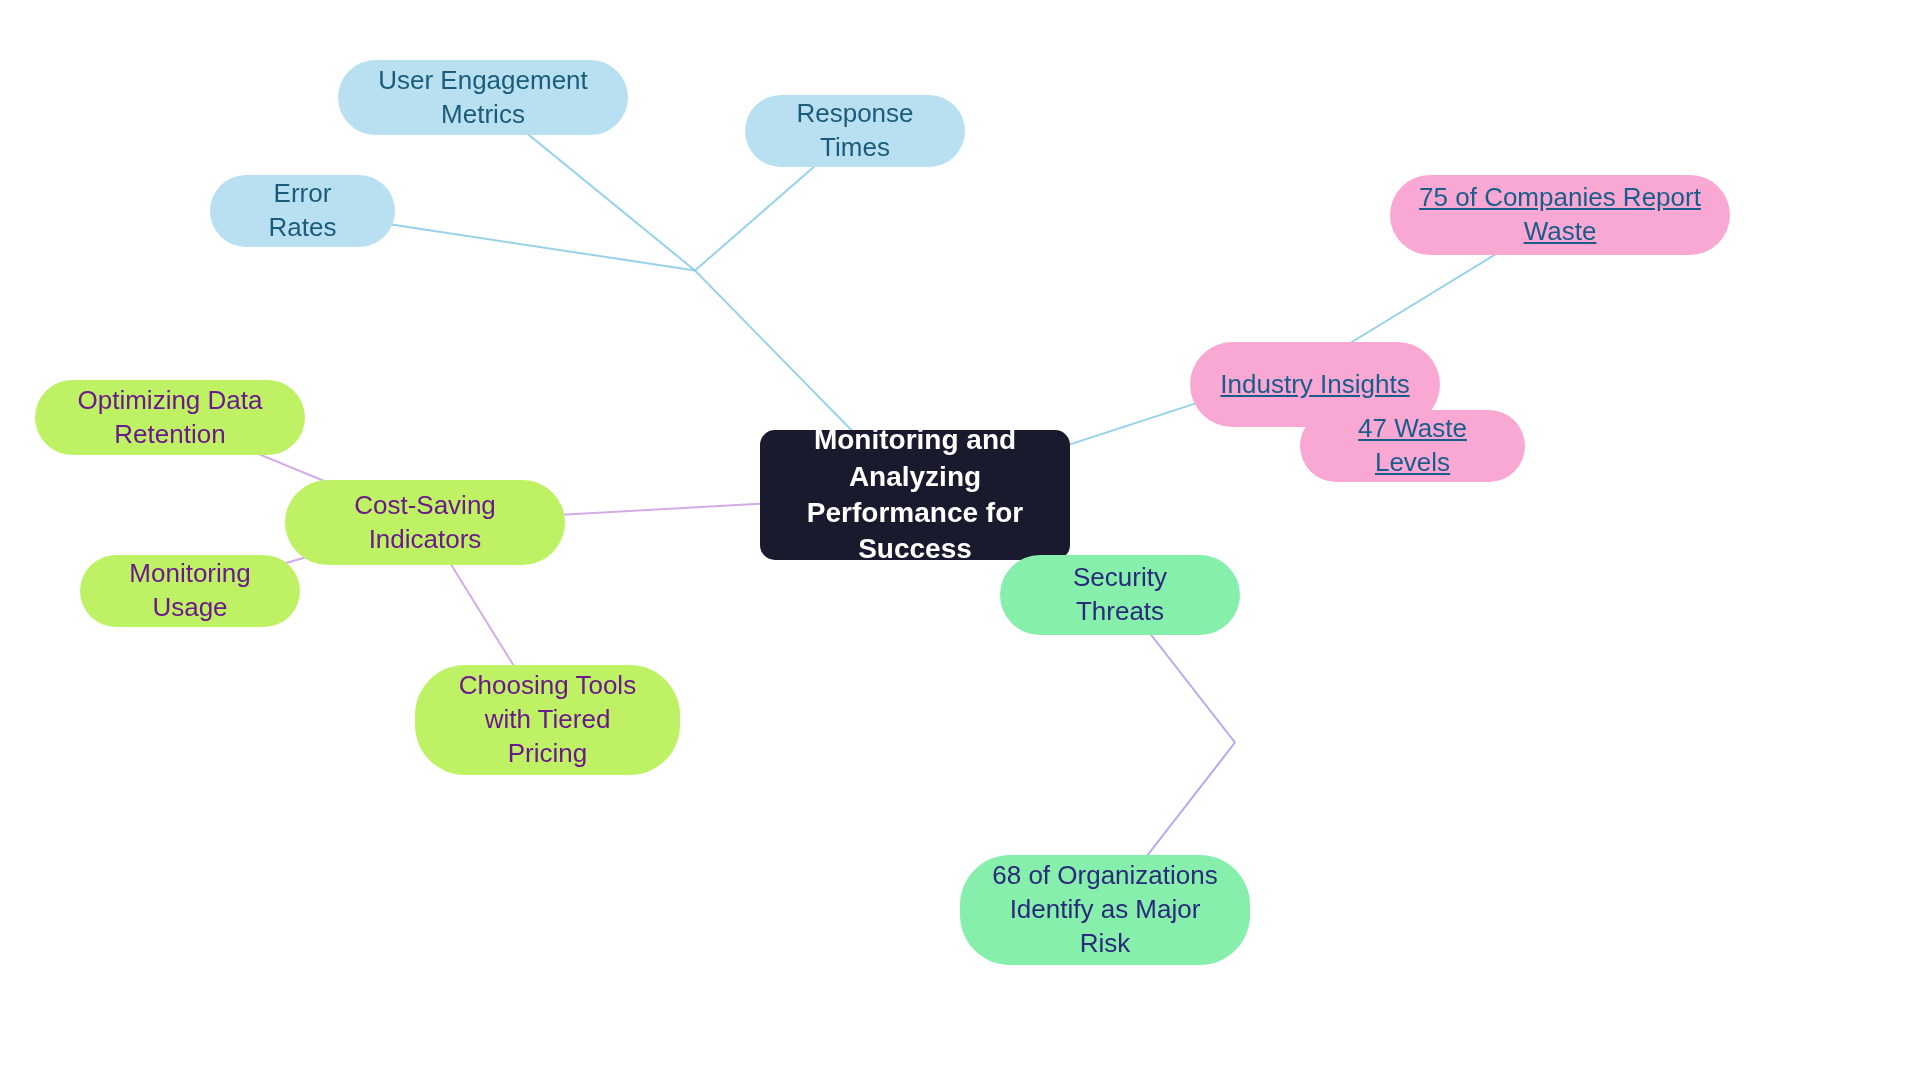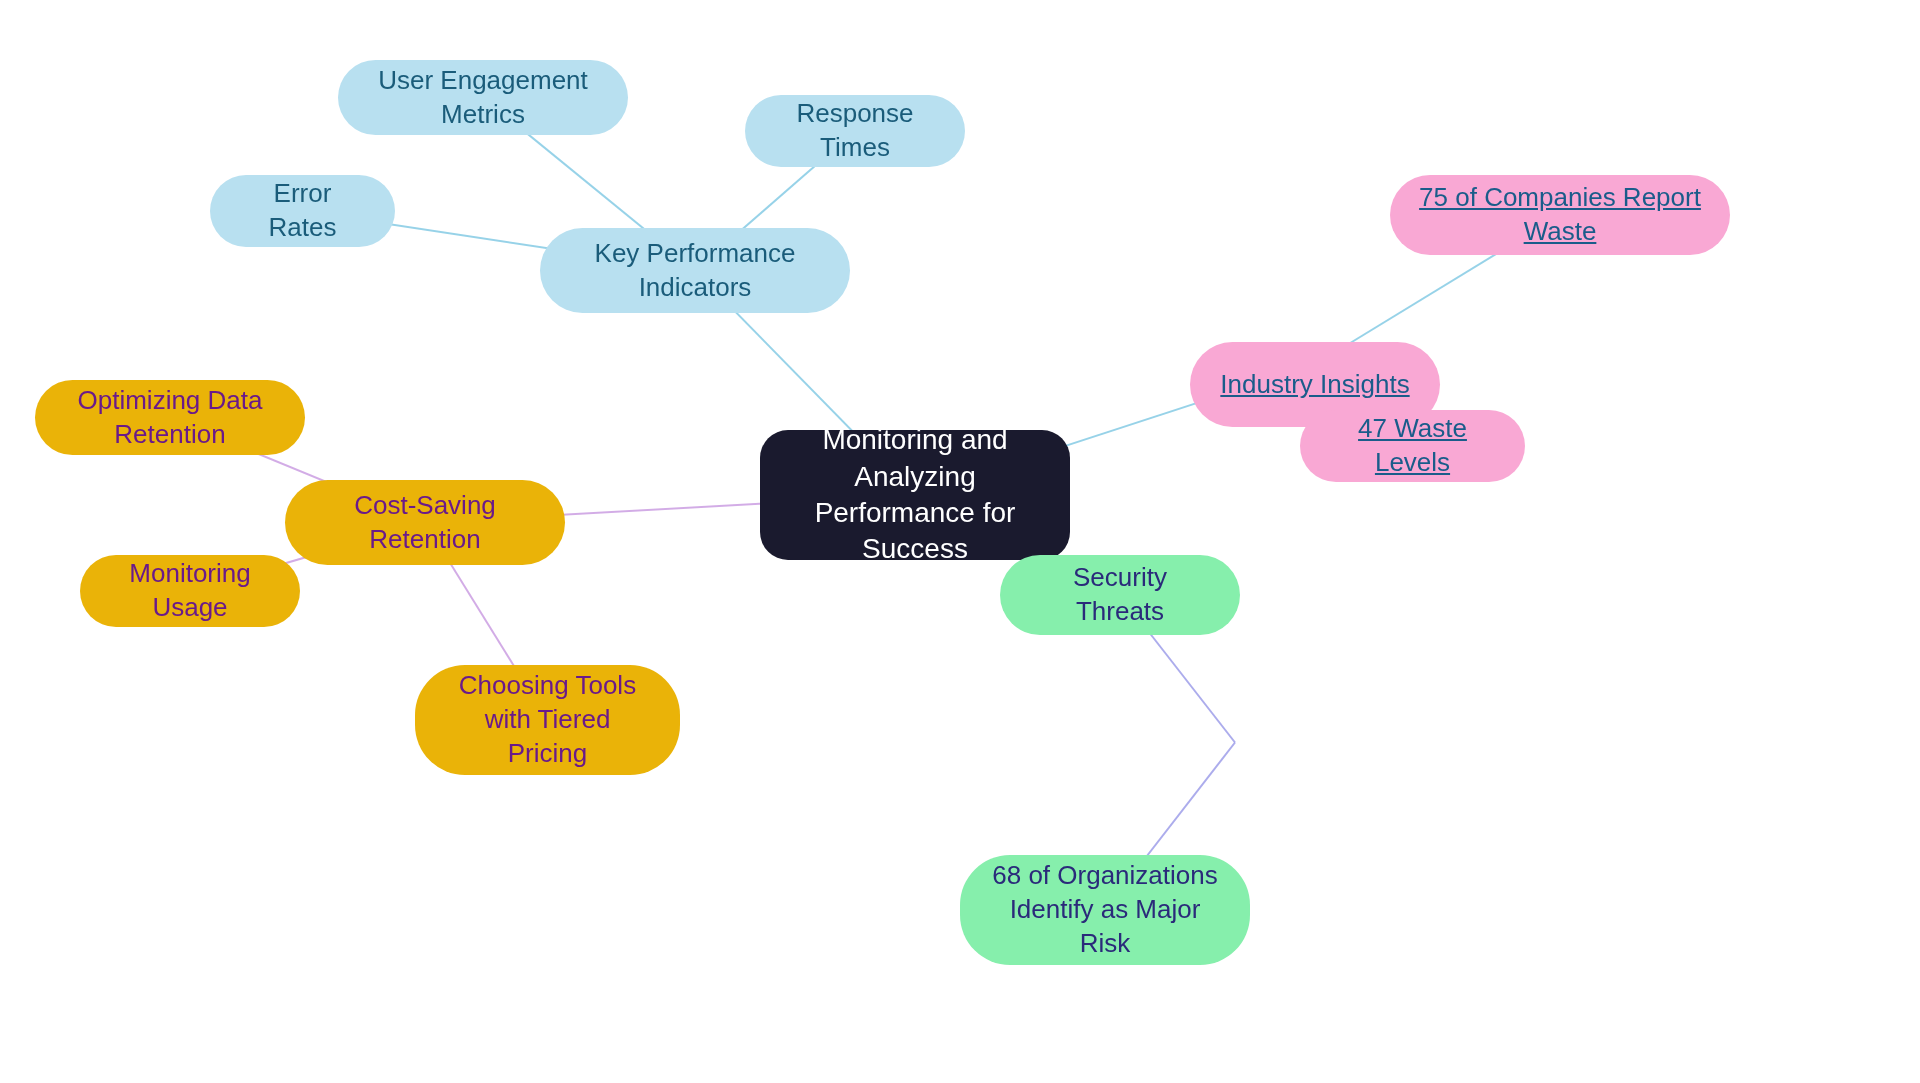--- a/index.html
+++ b/index.html
@@ -33,33 +33,33 @@
       padding: 18px 28px;
       font-size: 26px;
       font-weight: 500;
       line-height: 1.3;
       cursor: default;
     }
     .node-center {
       background: #1a1a2e;
       color: #ffffff;
       font-size: 28px;
-      font-weight: 400;
-      border-radius: 28px;
+      font-weight: 700;
+      border-radius: 15px;
       width: 310px;
       height: 130px;
       padding: 20px 30px;
     }
     .node-blue {
       background: #b8e0f0;
       color: #1a5c7a;
       border: none;
     }
     .node-purple {
-      background: #eab308;
+      background: #bef264;
       color: #6a1a8a;
       border: none;
     }
     .node-lavender {
       background: #86efac;
       color: #2a2a7a;
       border: none;
     }
     .node-light-blue {
       background: #f9a8d4;
@@ -86,23 +86,20 @@
       <line x1="425" y1="522.5" x2="547.5" y2="720" stroke="#c898e0" stroke-width="2" opacity="0.8"></line>
       <line x1="915" y1="495" x2="1120" y2="595" stroke="#9898e8" stroke-width="2" opacity="0.8"></line>
       <line x1="1120" y1="595" x2="1235" y2="742.5" stroke="#9898e8" stroke-width="2" opacity="0.8"></line>
       <line x1="1235" y1="742.5" x2="1105" y2="910" stroke="#9898e8" stroke-width="2" opacity="0.8"></line>
     </svg>
 
   <div class="node node-center" id="node-center" style="left:760px; top:430px; width:310px; height:130px;">
     <span>Monitoring and Analyzing Performance for Success</span>
   </div>
 
-  <div class="node node-blue" id="node-kpi" style="left:540px; top:228px; width:310px; height:85px;">
-    <span>Key Performance Indicators</span>
-  </div>
   <div class="node node-blue" id="node-user-engagement" style="left:338px; top:60px; width:290px; height:75px;">
     <span>User Engagement Metrics</span>
   </div>
   <div class="node node-blue" id="node-response-times" style="left:745px; top:95px; width:220px; height:72px;">
     <span>Response Times</span>
   </div>
   <div class="node node-blue" id="node-error-rates" style="left:210px; top:175px; width:185px; height:72px;">
     <span>Error Rates</span>
   </div>
 
@@ -110,21 +107,21 @@
     <span>Industry Insights</span>
   </div>
   <div class="node node-light-blue" id="node-companies-waste" style="left:1390px; top:175px; width:340px; height:80px;">
     <span>75 of Companies Report Waste</span>
   </div>
   <div class="node node-light-blue" id="node-waste-levels" style="left:1300px; top:410px; width:225px; height:72px;">
     <span>47 Waste Levels</span>
   </div>
 
   <div class="node node-purple" id="node-cost-saving" style="left:285px; top:480px; width:280px; height:85px;">
-    <span>Cost-Saving Retention</span>
+    <span>Cost-Saving Indicators</span>
   </div>
   <div class="node node-purple" id="node-optimizing" style="left:35px; top:380px; width:270px; height:75px;">
     <span>Optimizing Data Retention</span>
   </div>
   <div class="node node-purple" id="node-monitoring-usage" style="left:80px; top:555px; width:220px; height:72px;">
     <span>Monitoring Usage</span>
   </div>
   <div class="node node-purple" id="node-tiered-pricing" style="left:415px; top:665px; width:265px; height:110px;">
     <span>Choosing Tools with Tiered Pricing</span>
   </div>

